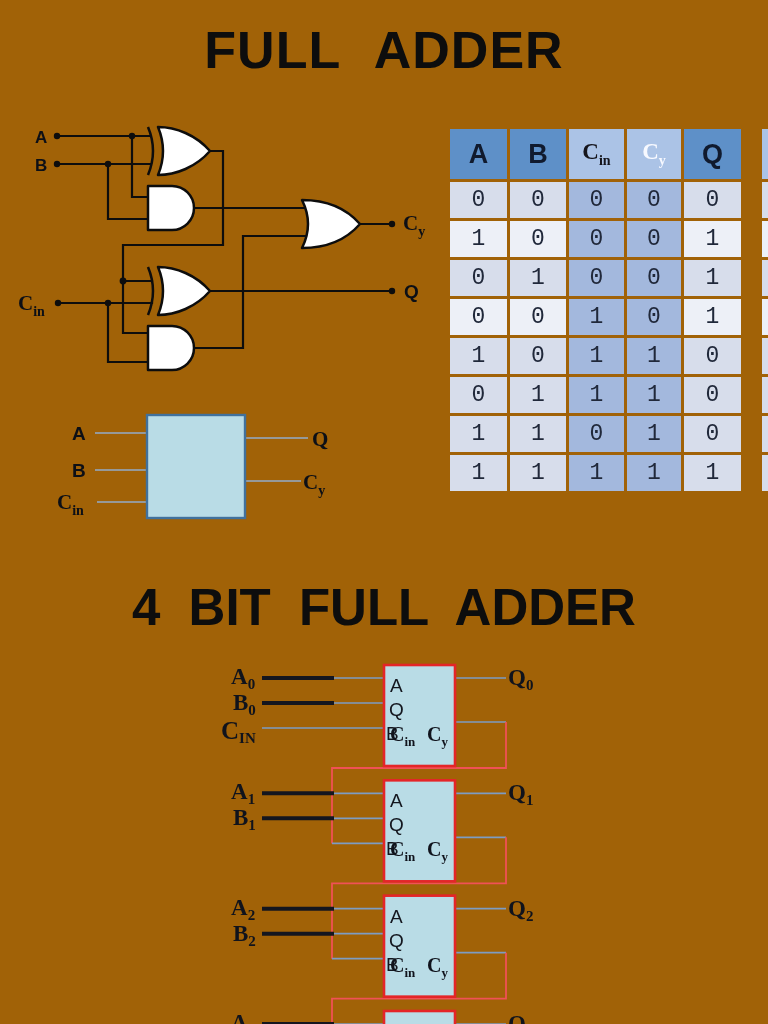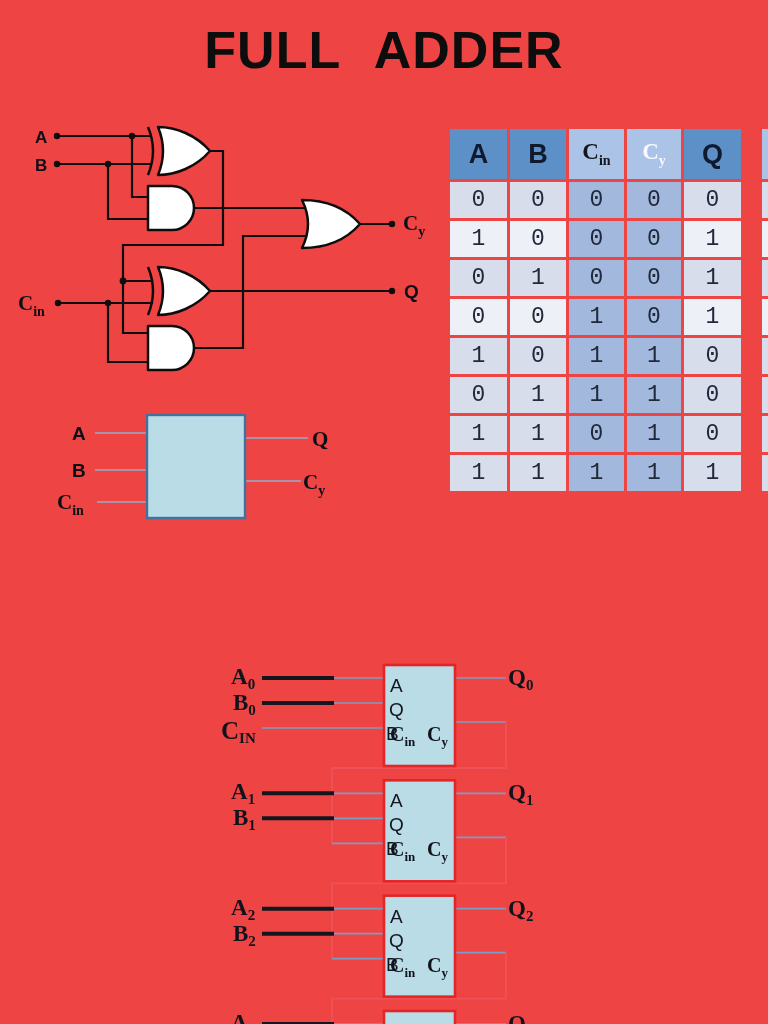--- a/index.html
+++ b/index.html
@@ -1,16 +1,16 @@
 <!DOCTYPE html>
 <html style="--table-header-dark: #5e90c8; --table-header-light: #abc3e6; --row-lavender: #d7ddeb; --row-white: #edf0f7; --row-dark-blue: #a3b8dd; --block-fill: #b9dce6; --block-border-blue: #41719c; --block-border-red: #e42528; --wire-red: #f05156; --wire-blue: #7d9cc4; --wire-black: #0d0d0d;"><head>
 <meta charset="utf-8">
 <style>
   html,body{margin:0;padding:0;background:#ffffff;}
-  .screen{position:relative;width:768px;height:1024px;background:#ef4444;overflow:hidden;
+  .screen{position:relative;width:768px;height:1024px;background:#a16207;overflow:hidden;
           font-family:"Liberation Sans",sans-serif;}
   .abs{position:absolute;}
 
   .title1{position:absolute;top:20px;left:20px;width:728px;text-align:center;
           font-size:52px;font-weight:bold;color:#0d0d0d;letter-spacing:1px;word-spacing:20px;}
   .title2{position:absolute;top:578px;left:0;width:768px;text-align:center;
           font-size:51px;font-weight:bold;color:#0d0d0d;letter-spacing:0px;word-spacing:14px;}
 
   
   table.truth{position:absolute;left:447px;top:126px;border-collapse:separate;border-spacing:3px;}
@@ -201,20 +201,21 @@
     <line class="w-lblue" x1="245" y1="438" x2="308" y2="438"></line>
     <line class="w-lblue" x1="245" y1="481" x2="301" y2="481"></line>
     <rect class="fa-single" x="147" y="415" width="98" height="103"></rect>
     <text class="lb-sans19" x="72" y="440">A</text>
     <text class="lb-sans19" x="72" y="477">B</text>
     <text class="lb-serif" x="57" y="509"><tspan>C</tspan><tspan class="sub14" dy="6">in</tspan></text>
     <text class="lb-serif" x="312" y="446">Q</text>
     <text class="lb-serif" x="303" y="489"><tspan>C</tspan><tspan class="sub14" dy="6">y</tspan></text>
   </svg>
 
+  <div class="title2">4 BIT  FULL  ADDER</div>
 
   <svg class="abs" style="left:0;top:648px" width="768" height="376" viewBox="0 648 768 376">
     <defs>
       <g id="stage-proto">
         <line class="w-thick" x1="262" y1="678" x2="334" y2="678"></line>
         <line class="w-blue" x1="334" y1="678" x2="384" y2="678"></line>
         <line class="w-thick" x1="262" y1="703" x2="334" y2="703"></line>
         <line class="w-blue" x1="334" y1="703" x2="384" y2="703"></line>
         <line class="w-blue" x1="262" y1="728" x2="384" y2="728"></line>
         <line class="w-blue" x1="455" y1="678" x2="506" y2="678"></line>

